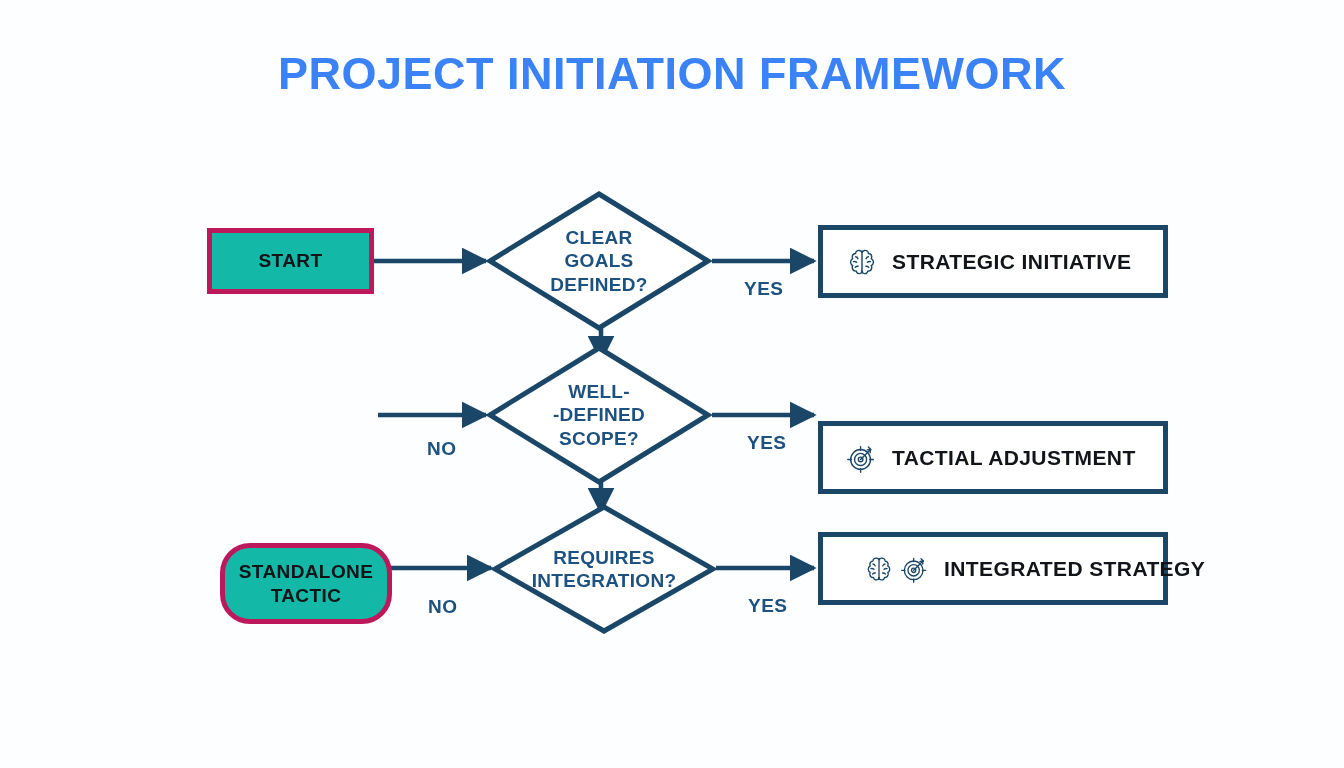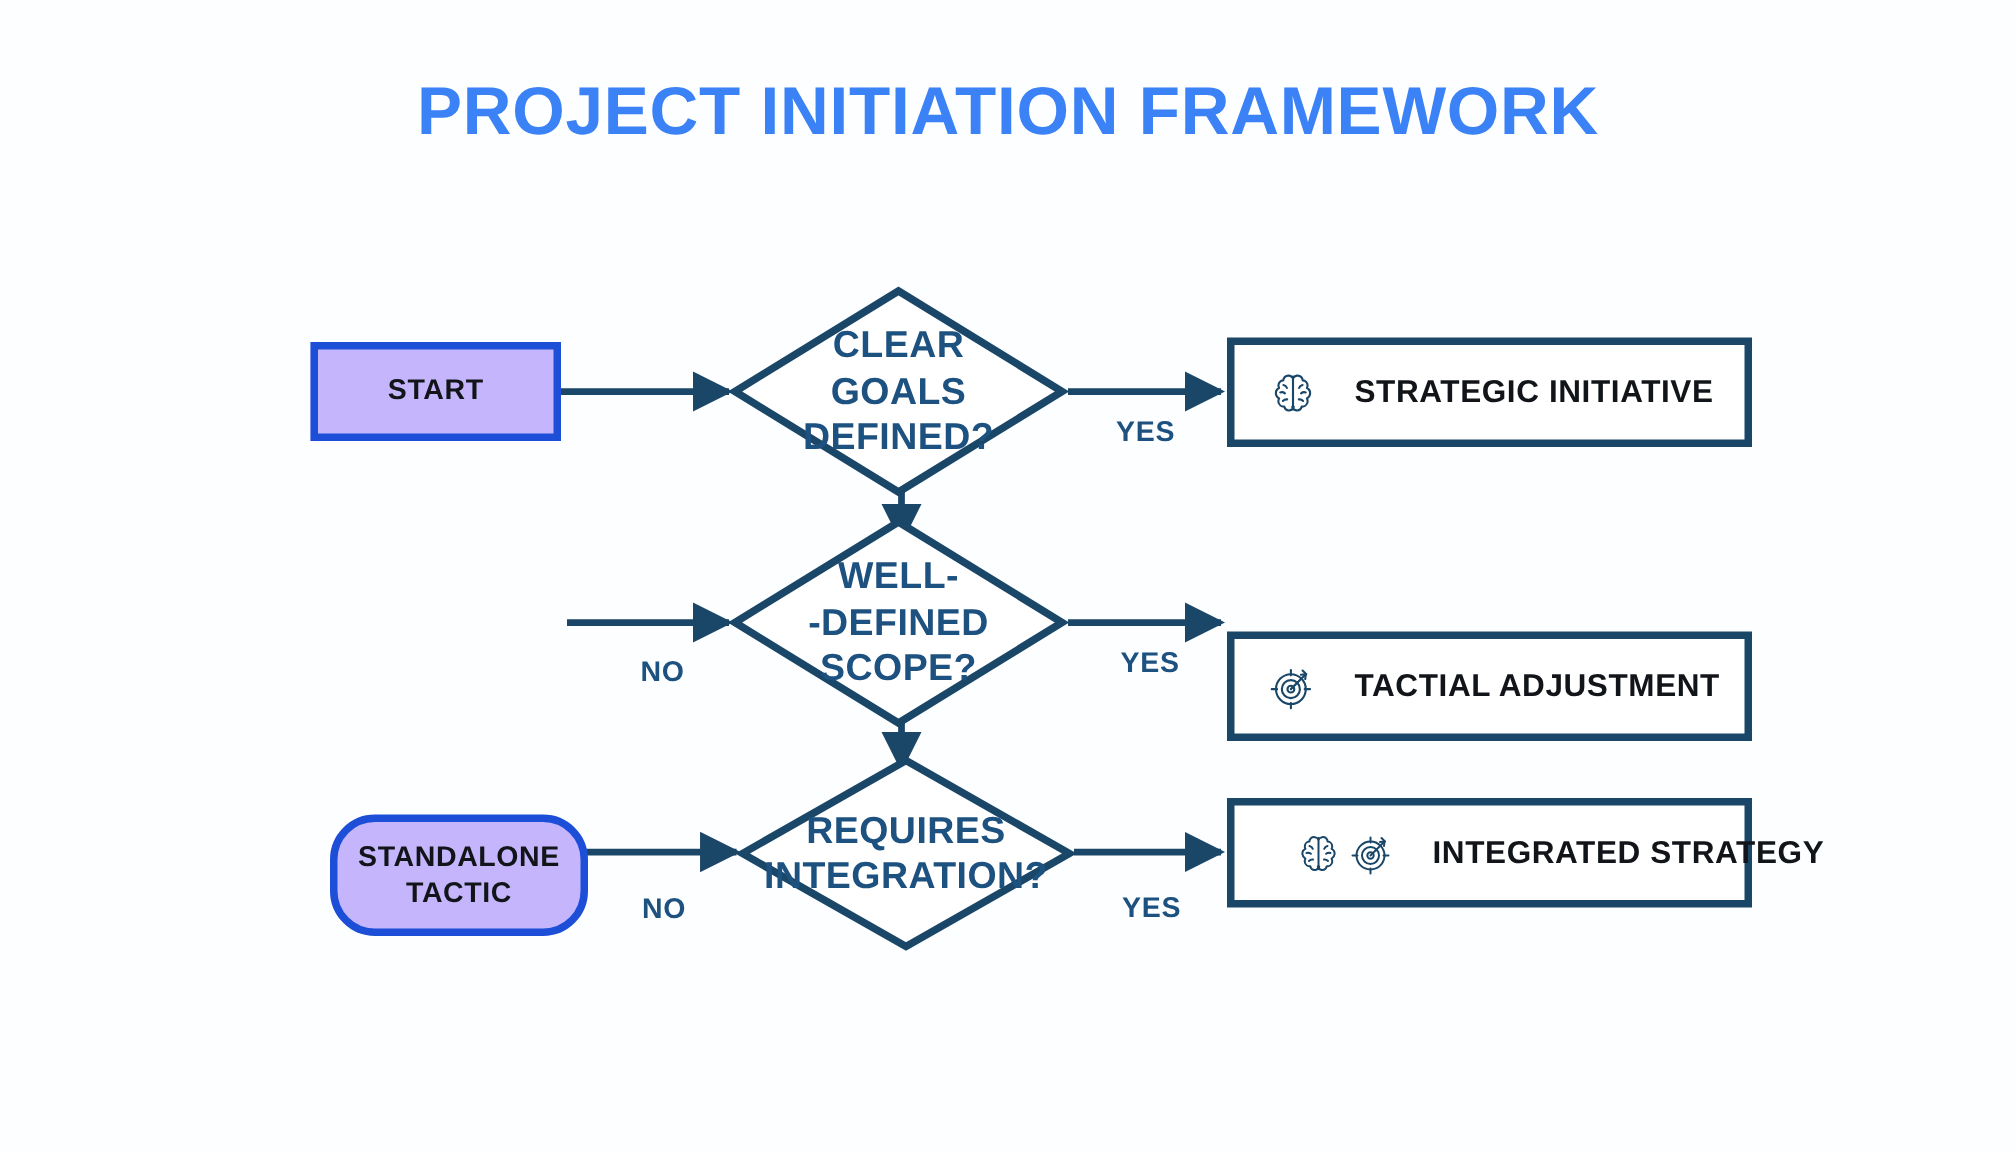--- a/index.html
+++ b/index.html
@@ -37,22 +37,22 @@
     left: 0;
     top: 0;
     width: 1344px;
     height: 768px;
   }
 
   
   .proc-box {
     position: absolute;
     box-sizing: border-box;
-    border: 5px solid #1d4ed8;
-    background: #c4b5fd;
+    border: 5px solid #be185d;
+    background: #14b8a6;
     display: flex;
     align-items: center;
     justify-content: center;
     text-align: center;
     color: #111418;
     font-weight: bold;
     font-size: 19px;
     letter-spacing: 0.4px;
     line-height: 1.25;
   }
@@ -60,21 +60,21 @@
 
   
   .result-box {
     position: absolute;
     box-sizing: border-box;
     border: 5px solid #1a4668;
     background: #ffffff;
     display: flex;
     align-items: center;
     padding-left: 22px;
-    gap: 24px;
+    gap: 13px;
   }
   .result-box .result-label {
     color: #111418;
     font-weight: bold;
     font-size: 21px;
     letter-spacing: 0.4px;
     white-space: nowrap;
   }
   .result-icons {
     display: flex;
@@ -98,21 +98,21 @@
     left: 0;
     top: 0;
     width: 100%;
     height: 100%;
     display: flex;
     align-items: center;
     justify-content: center;
     text-align: center;
     color: #1d5180;
     font-weight: bold;
-    font-size: 25px;
+    font-size: 19px;
     letter-spacing: 0.3px;
     line-height: 1.22;
     pointer-events: none;
   }
 
   
   .edge-label {
     position: absolute;
     color: #1d5180;
     font-weight: bold;

